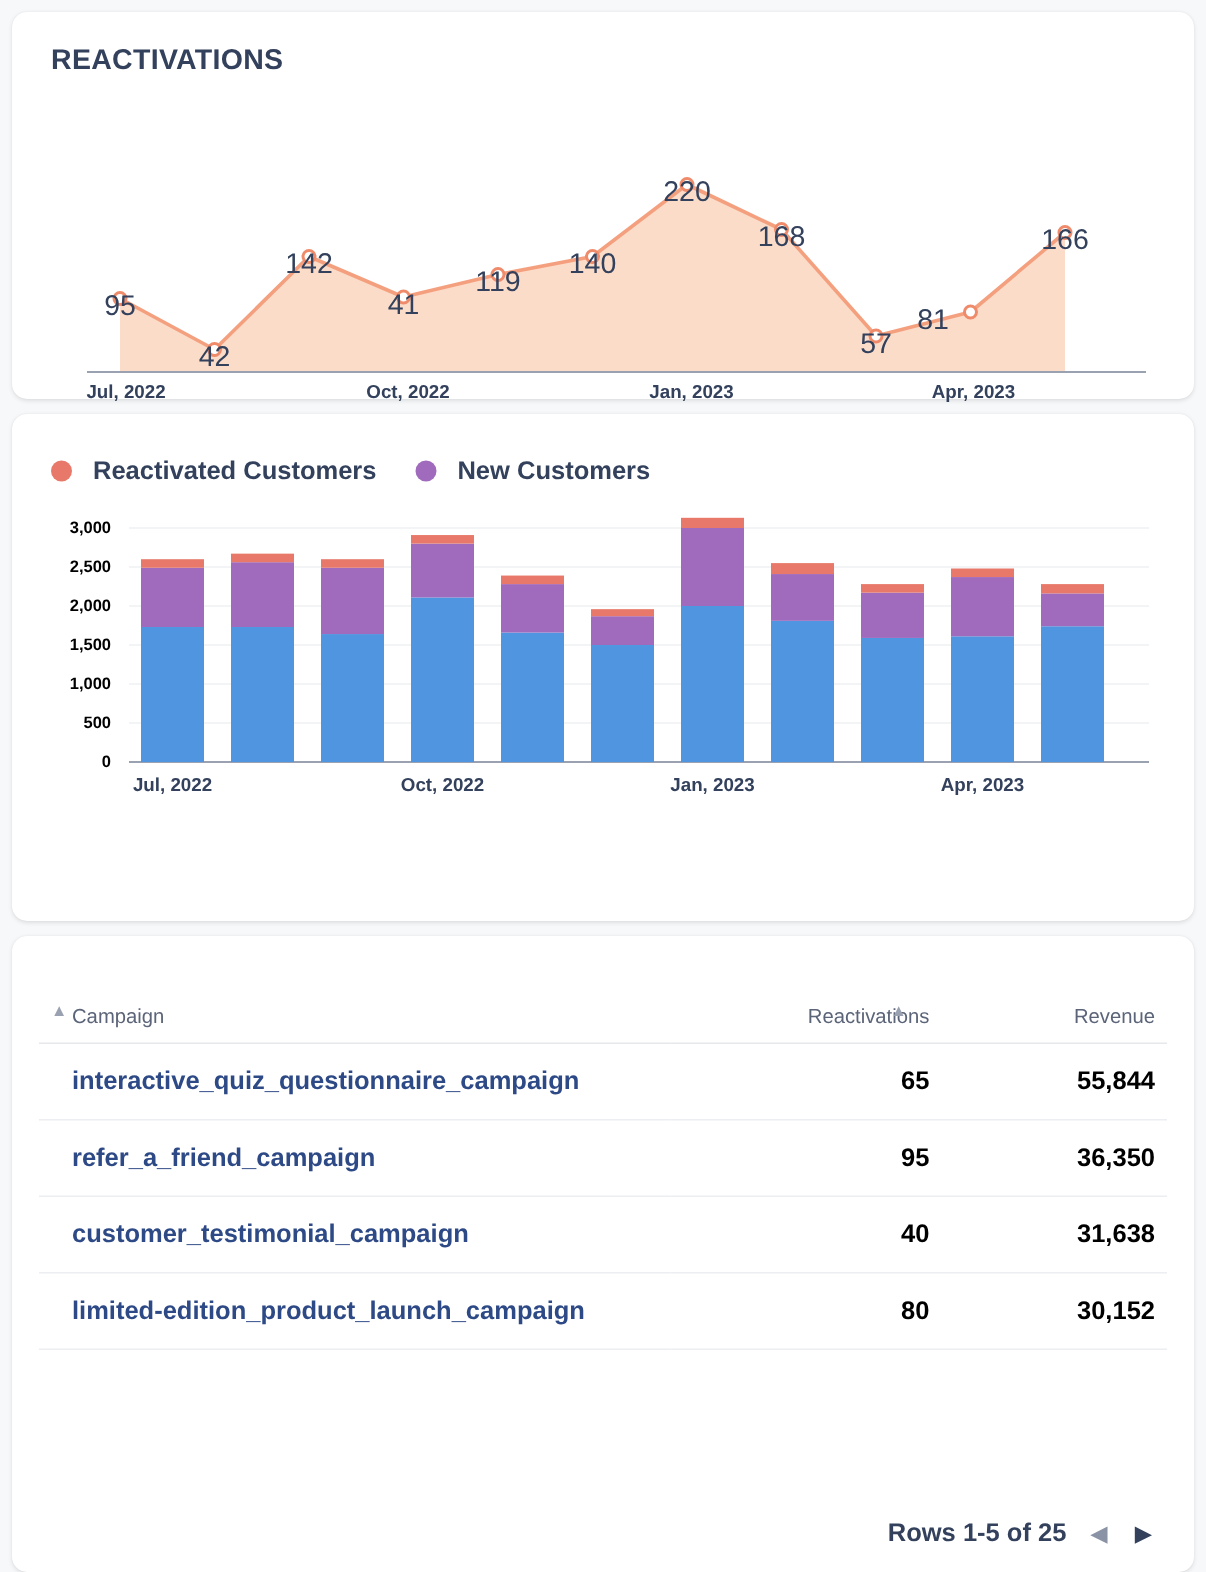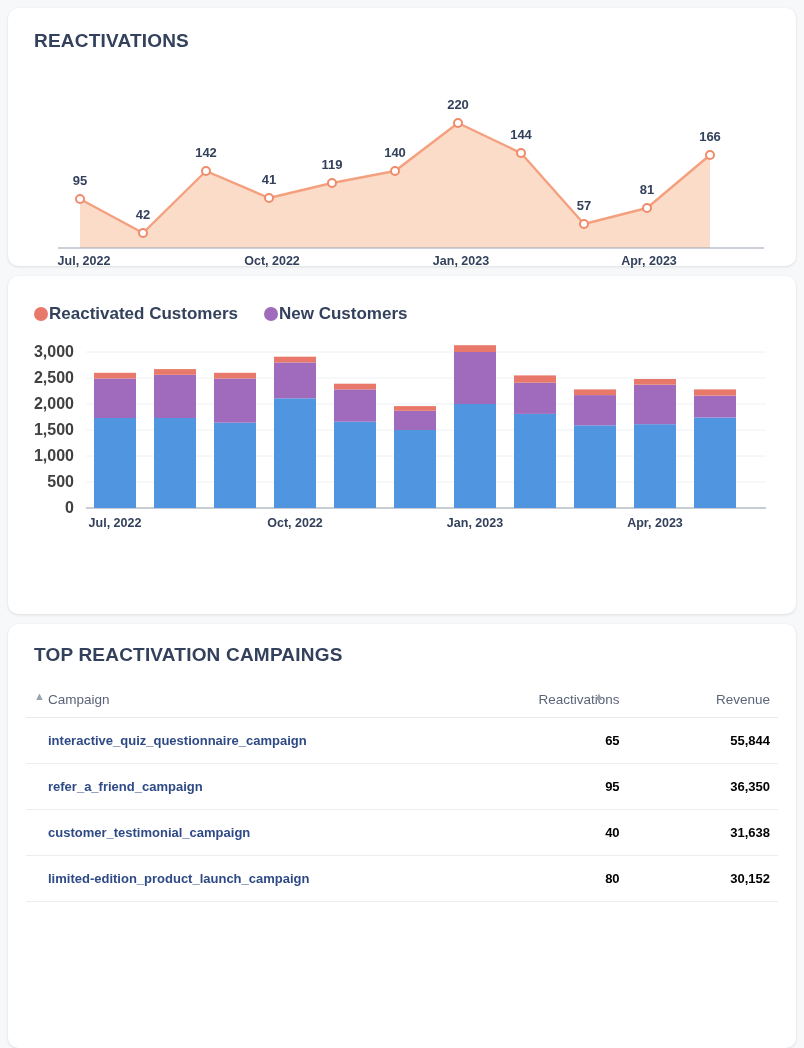--- a/index.html
+++ b/index.html
@@ -30,51 +30,52 @@
     letter-spacing: 0.2px;
   }
 
   
   #card-reactivations { height: 258px; padding: 22px 18px 10px 18px; }
   #card-reactivations .card-title { margin-left: 8px; }
   .area-wrap { position: relative; width: 768px; height: 200px; margin-top: 6px; }
   .area-svg { position: absolute; left: 0; top: 0; }
   .pt-label {
     position: absolute;
-    font-size: 13px;
-    font-weight: bold;
+    font-size: 19px;
+    font-weight: normal;
     color: #33415c;
     transform: translate(-50%, -100%);
     white-space: nowrap;
+    margin-top: 28px;
   }
   .x-label-1 {
     position: absolute;
     font-size: 12.5px;
     font-weight: bold;
     color: #33415c;
     transform: translateX(-50%);
     white-space: nowrap;
   }
 
   
   #card-distribution { height: 338px; padding: 18px 18px 8px 18px; }
   #card-distribution .card-title { margin-left: 8px; }
   .legend {
     display: flex; align-items: center; gap: 26px;
     margin: 10px 0 6px 8px;
   }
-  .legend-item { display: flex; align-items: center; gap: 1px; }
+  .legend-item { display: flex; align-items: center; gap: 14px; }
   .legend-dot { width: 14px; height: 14px; border-radius: 50%; display: inline-block; }
   .legend-text { font-size: 17px; font-weight: bold; color: #33415c; }
   .bars-wrap { position: relative; width: 768px; height: 215px; }
   .y-tick {
     position: absolute;
-    font-size: 16px;
-    font-weight: bold;
-    color: #404040;
+    font-size: 11px;
+    font-weight: bold;
+    color: #000000;
     text-align: right;
     width: 48px;
     transform: translateY(-50%);
   }
   .x-label-2 {
     position: absolute;
     font-size: 12.5px;
     font-weight: bold;
     color: #33415c;
     transform: translateX(-50%);
@@ -89,21 +90,21 @@
     font-size: 13.5px;
     font-weight: normal;
     color: #5b6478;
     text-align: left;
     padding: 8px 8px 10px 8px;
     border-bottom: 1px solid #e6e8ec;
     position: relative;
   }
   th.num { text-align: right; }
   td {
-    font-size: 13px;
+    font-size: 17px;
     padding: 15px 8px;
     border-bottom: 1px solid #eceef1;
     color: #2e4a86;
     font-weight: bold;
   }
   td.num { text-align: right; color: #000000; font-weight: bold; }
   .sort-caret {
     display: inline-block;
     color: #9aa2b1;
     font-size: 11px;
@@ -155,23 +156,23 @@
         <line x1="32" y1="190" x2="738" y2="190" stroke="#9aa2b1" stroke-width="1.2"></line>
       </svg>
 
       <span class="pt-label" style="left:54px;  top:130px;">95</span>
       <span class="pt-label" style="left:117px; top:164px;">42</span>
       <span class="pt-label" style="left:180px; top:102px;">142</span>
       <span class="pt-label" style="left:243px; top:129px;">41</span>
       <span class="pt-label" style="left:306px; top:114px;">119</span>
       <span class="pt-label" style="left:369px; top:102px;">140</span>
       <span class="pt-label" style="left:432px; top:54px;">220</span>
-      <span class="pt-label" style="left:495px; top:84px;">144</span>
+      <span class="pt-label" style="left:495px; top:84px;">168</span>
       <span class="pt-label" style="left:558px; top:155px;">57</span>
-      <span class="pt-label" style="left:621px; top:139px;">81</span>
+      <span class="pt-label" style="left:596px; top:139px;">81</span>
       <span class="pt-label" style="left:684px; top:86px;">166</span>
 
       <span class="x-label-1" style="left:58px;  top:196px;">Jul, 2022</span>
       <span class="x-label-1" style="left:246px; top:196px;">Oct, 2022</span>
       <span class="x-label-1" style="left:435px; top:196px;">Jan, 2023</span>
       <span class="x-label-1" style="left:623px; top:196px;">Apr, 2023</span>
     </div>
   </div>
 
   <div class="card" id="card-distribution">
@@ -268,21 +269,20 @@
       <span class="y-tick" style="left:0px;  top:22px;">3,000</span>
 
       <span class="x-label-2" style="left:89px;  top:186px;">Jul, 2022</span>
       <span class="x-label-2" style="left:269px; top:186px;">Oct, 2022</span>
       <span class="x-label-2" style="left:449px; top:186px;">Jan, 2023</span>
       <span class="x-label-2" style="left:629px; top:186px;">Apr, 2023</span>
     </div>
   </div>
 
   <div class="card" id="card-table">
-    <div class="card-title">TOP REACTIVATION CAMPAINGS</div>
 
     <table>
       <thead>
         <tr>
           <th style="width:56%; padding-left:22px;">
             <span class="sort-caret caret-left" style="left:8px;">▲</span>
             <span>Campaign</span>
           </th>
           <th class="num" style="width:24%;">
             <span>Reactivations</span>
@@ -310,15 +310,20 @@
           <td class="num">31,638</td>
         </tr>
         <tr>
           <td style="padding-left:22px;">limited-edition_product_launch_campaign</td>
           <td class="num">80</td>
           <td class="num">30,152</td>
         </tr>
       </tbody>
     </table>
 
+    <div class="pager">
+      <span class="pager-text">Rows 1-5 of 25</span>
+      <span class="pager-btn">◀</span>
+      <span class="pager-btn active">▶</span>
+    </div>
   </div>
 
 </div>
 
 </body></html>

